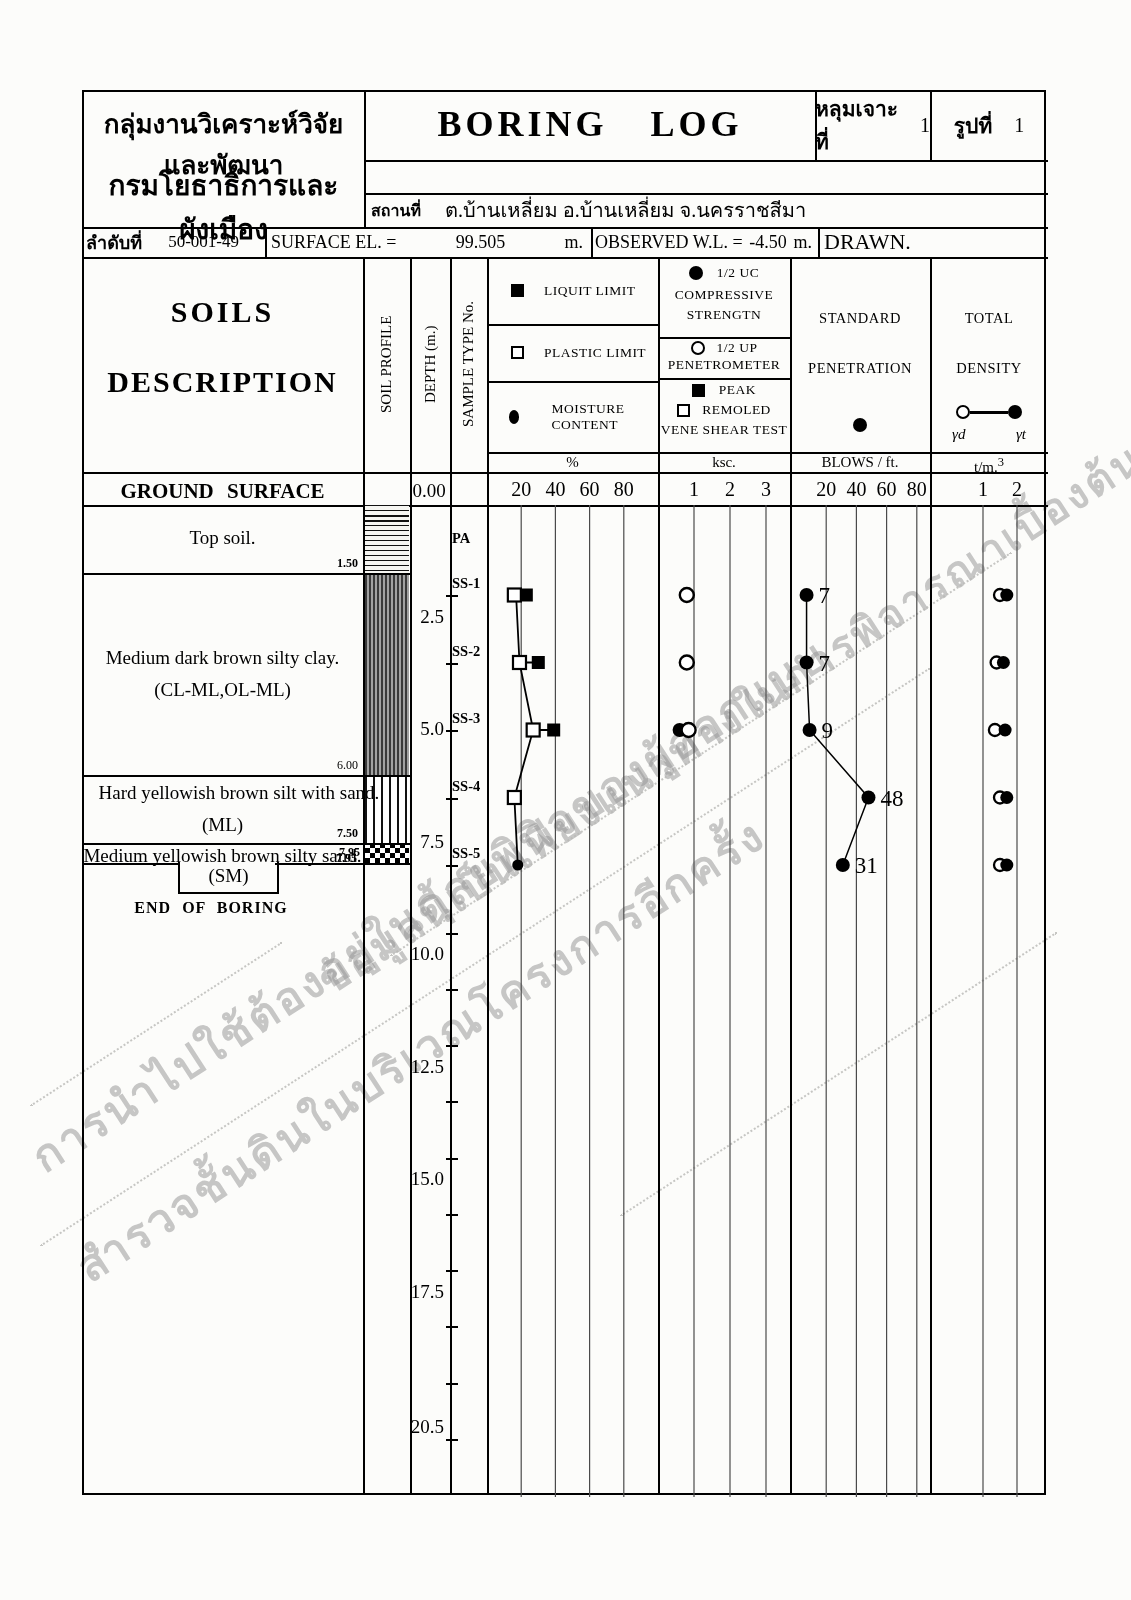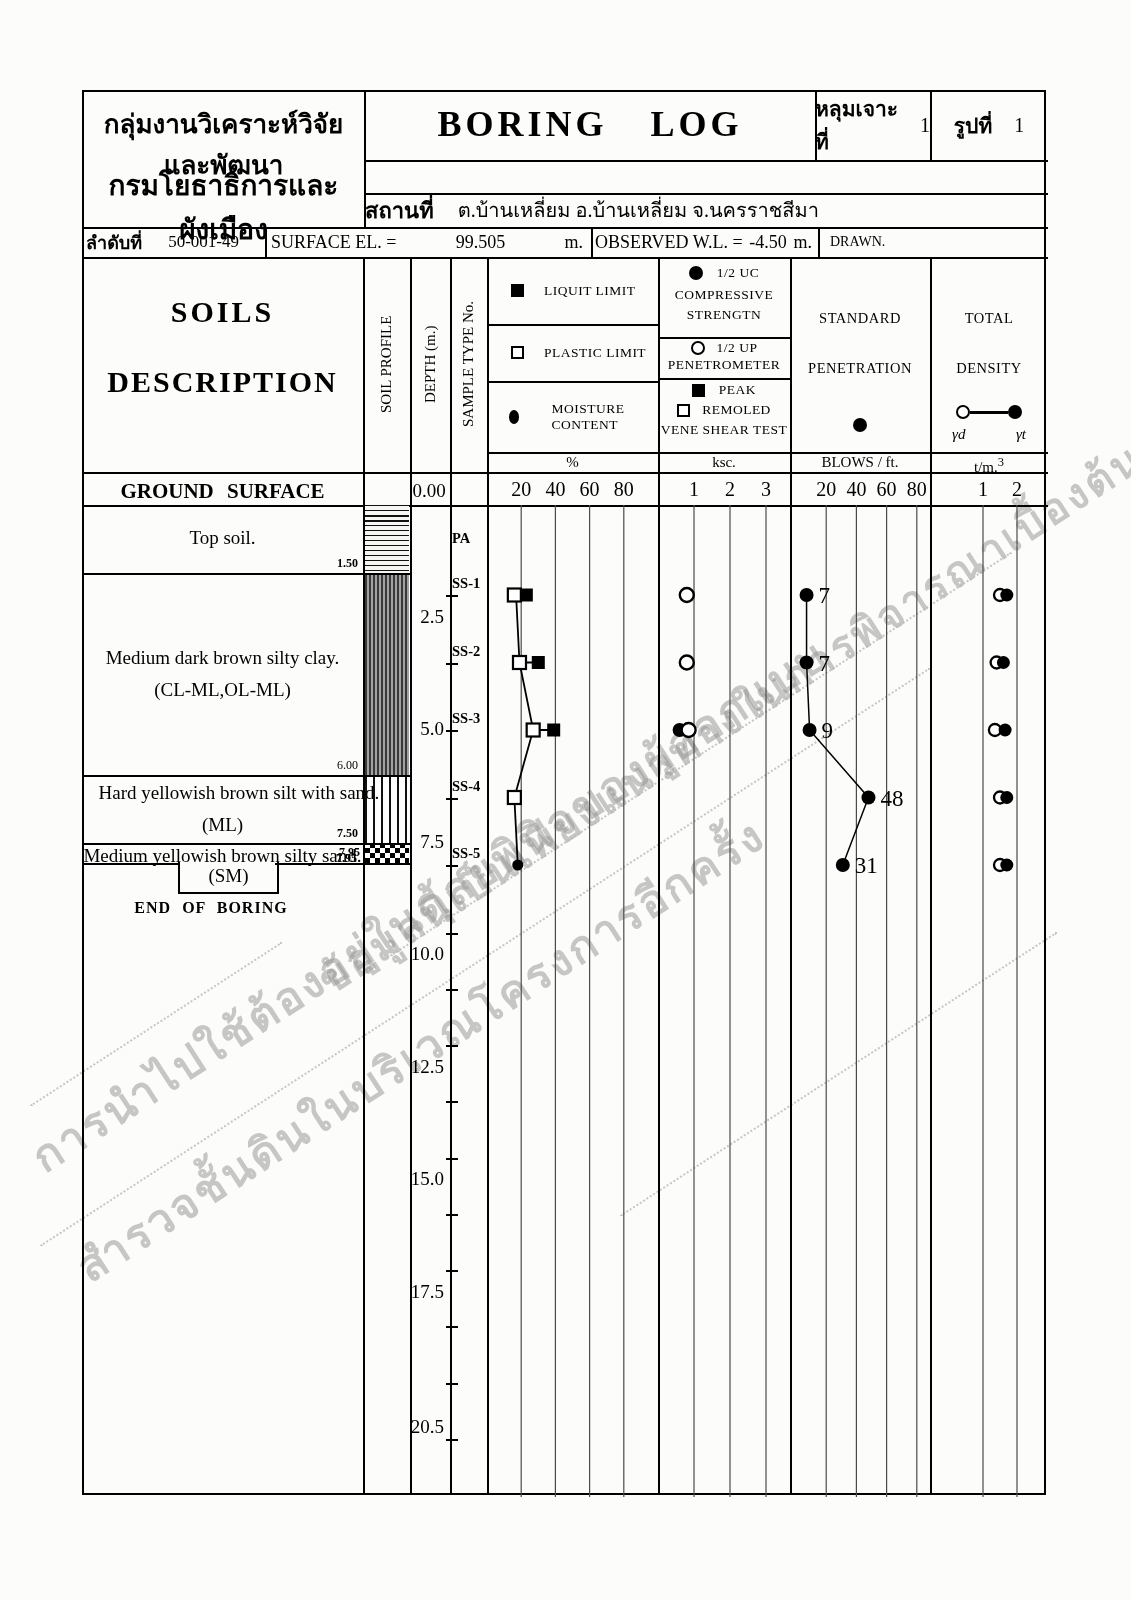--- a/index.html
+++ b/index.html
@@ -62,40 +62,40 @@
   <div class="abs" style="left:815px;top:90px;width:115px;height:70px;display:flex;align-items:center;justify-content:center;gap:12px;">
     <span class="bold" style="font-size:21px;">หลุมเจาะที่</span>
     <span style="font-size:20px;">1</span>
   </div>
   <div class="abs" style="left:930px;top:90px;width:118px;height:70px;display:flex;align-items:center;justify-content:center;gap:22px;">
     <span class="bold" style="font-size:21px;">รูปที่</span>
     <span style="font-size:20px;">1</span>
   </div>
 
   <div class="abs" style="left:365px;top:193px;width:683px;height:34px;display:flex;align-items:center;">
-    <span class="bold" style="font-size:22px;">สถานที่</span>
+    <span class="bold" style="font-size:16px;padding-left:6px;">สถานที่</span>
     <span style="font-size:20px;padding-left:24px;">ต.บ้านเหลี่ยม อ.บ้านเหลี่ยม จ.นครราชสีมา</span>
   </div>
 
   <div class="abs" style="left:82px;top:227px;width:183px;height:30px;display:flex;align-items:center;">
     <span class="bold" style="font-size:18px;padding-left:4px;">ลำดับที่</span>
     <span style="font-size:17px;margin-left:26px;">50-001-49</span>
   </div>
   <div class="abs" style="left:265px;top:227px;width:326px;height:30px;display:flex;align-items:center;justify-content:space-between;">
     <span style="font-size:18px;padding-left:6px;">SURFACE EL. =</span>
     <span style="font-size:18px;">99.505</span>
     <span style="font-size:18px;padding-right:8px;">m.</span>
   </div>
   <div class="abs" style="left:591px;top:227px;width:227px;height:30px;display:flex;align-items:center;justify-content:space-between;">
     <span style="font-size:18px;padding-left:4px;">OBSERVED W.L. =</span>
     <span style="font-size:18px;">-4.50</span>
     <span style="font-size:18px;padding-right:6px;">m.</span>
   </div>
   <div class="abs" style="left:818px;top:227px;width:230px;height:30px;display:flex;align-items:center;">
-    <span style="font-size:14px;padding-left:12px;">DRAWN.</span>
+    <span style="font-size:22px;padding-left:6px;">DRAWN.</span>
   </div>
 
   <div class="abs ctr bold" style="left:82px;top:295px;width:281px;font-size:30px;letter-spacing:3px;">SOILS</div>
   <div class="abs ctr bold" style="left:82px;top:365px;width:281px;font-size:30px;letter-spacing:2px;">DESCRIPTION</div>
   <div class="abs vert" style="left:363px;top:257px;width:47px;height:215px;text-align:center;font-size:15px;line-height:47px;">SOIL PROFILE</div>
   <div class="abs vert" style="left:410px;top:257px;width:40px;height:215px;text-align:center;font-size:15px;line-height:40px;">DEPTH (m.)</div>
   <div class="abs vert" style="left:450px;top:257px;width:37px;height:215px;text-align:center;font-size:15px;line-height:37px;">SAMPLE TYPE No.</div>
 
   <div class="abs legrow" style="left:487px;top:257px;width:171px;height:67px;">
     <span class="sq-filled" style="margin-left:24px;"></span>

